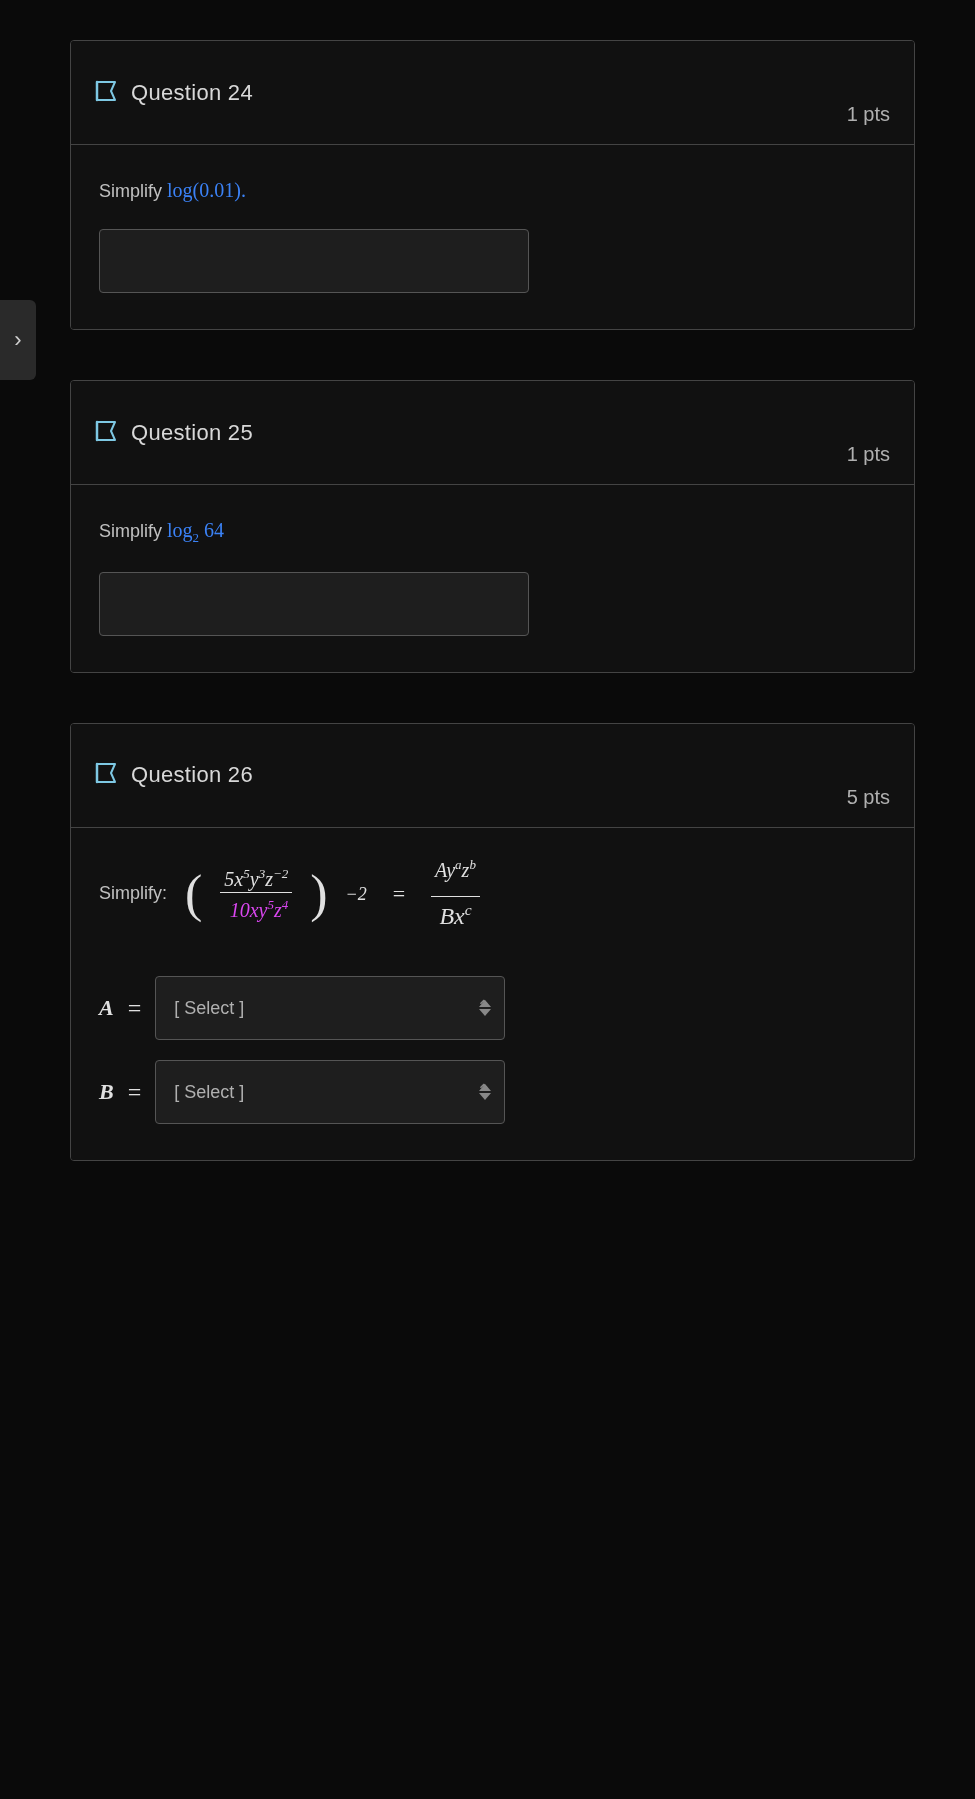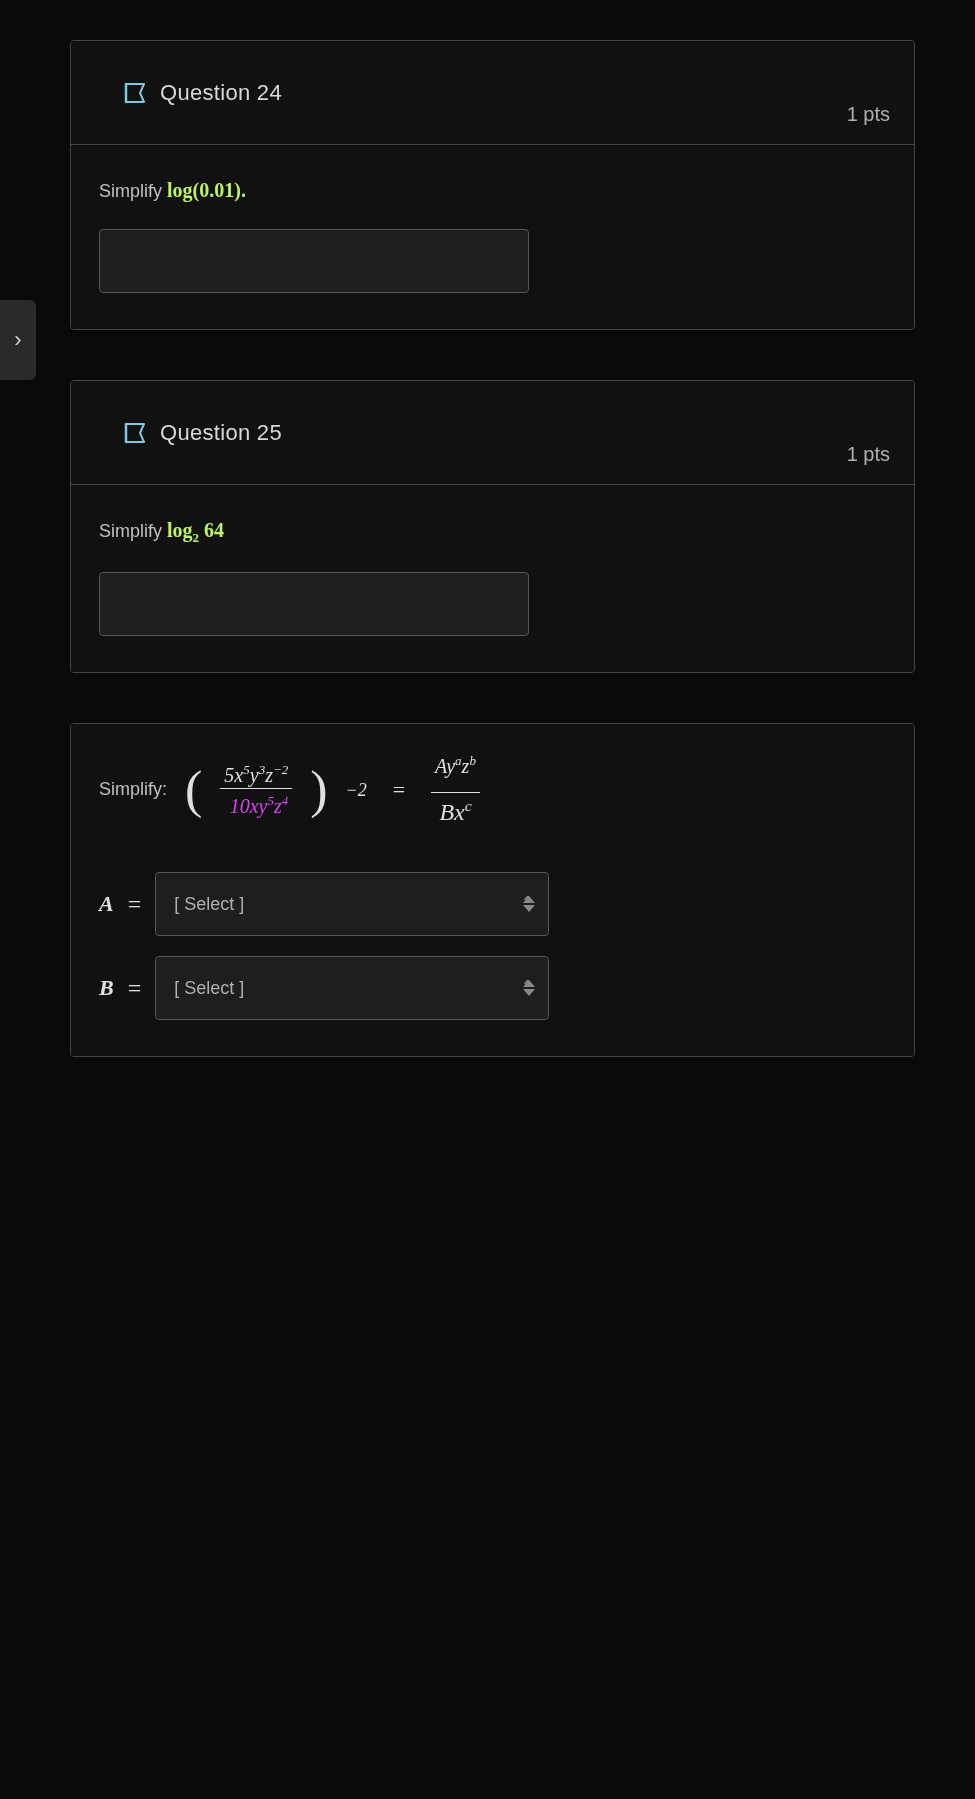--- a/index.html
+++ b/index.html
@@ -62,23 +62,21 @@
       display: flex;
       align-items: center;
       justify-content: space-between;
       padding: 18px 24px;
       border-bottom: 1.5px solid #444;
       background-color: #111;
     }
 
     .question-title-group {
       display: flex;
-      align-items: center;
       gap: 10px;
-      margin-left: 29px;
     }
 
     .question-title {
       font-family: Arial, Helvetica, sans-serif;
       font-size: 22px;
       font-weight: 400;
       color: #d8d8d8;
       letter-spacing: 0.3px;
     }
 
@@ -100,23 +98,23 @@
       font-family: Arial, Helvetica, sans-serif;
       font-size: 18px;
       color: #c0c0c0;
       font-weight: 300;
       margin-bottom: 24px;
       line-height: 1.5;
     }
 
     .math-expression {
       font-family: 'Times New Roman', Times, serif;
-      font-weight: bold;
+      font-weight: normal;
       font-size: 20px;
-      color: #bef264;
+      color: #3b82f6;
       font-style: normal;
       text-align: right;
     }
 
     
     .text-answer-box {
       width: 430px;
       height: 64px;
       background-color: #1e1e1e;
       border: 1.5px solid #555;
@@ -225,21 +223,21 @@
       margin-bottom: 20px;
     }
 
     .equals-label {
       font-family: 'Times New Roman', serif;
       font-size: 24px;
       color: #e0e0e0;
     }
 
     .select-dropdown {
-      width: 394px;
+      width: 350px;
       height: 64px;
       background-color: #1e1e1e;
       border: 1.5px solid #555;
       border-radius: 4px;
       color: #b0b0b0;
       font-size: 18px;
       font-family: Arial, Helvetica, sans-serif;
       padding: 0 44px 0 18px;
       appearance: none;
       -webkit-appearance: none;
@@ -363,20 +361,30 @@
     </div>
     <div class="question-body">
       <div class="question-prompt">
         <span>Simplify </span><span class="math-expression">log<sub>2</sub> 64</span>
       </div>
       <input type="text" class="text-answer-box" placeholder="" style="">
     </div>
   </div>
 
   <div class="question-card">
+    <div class="question-header">
+      <div class="question-title-group">
+        <svg width="26" height="22" viewBox="0 0 26 22">
+          <polyline points="2,2 2,20" stroke="#7ec8e3" stroke-width="2.5" fill="none" stroke-linecap="round"></polyline>
+          <polyline points="2,2 20,2 16,11 20,20 2,20" stroke="#7ec8e3" stroke-width="2" fill="none" stroke-linejoin="round"></polyline>
+        </svg>
+        <span class="question-title">Question 26</span>
+      </div>
+      <span class="question-points">5 pts</span>
+    </div>
     <div class="q26-body">
 
       <div class="simplify-row">
         <span>Simplify:</span>
 
         <span class="outer-paren">(</span>
         <span class="fraction-block">
           <span class="frac-numerator">
             5<span class="italic">x</span><sup>5</sup><span class="italic">y</span><sup>3</sup><span class="italic">z</span><sup>−2</sup>
           </span>

